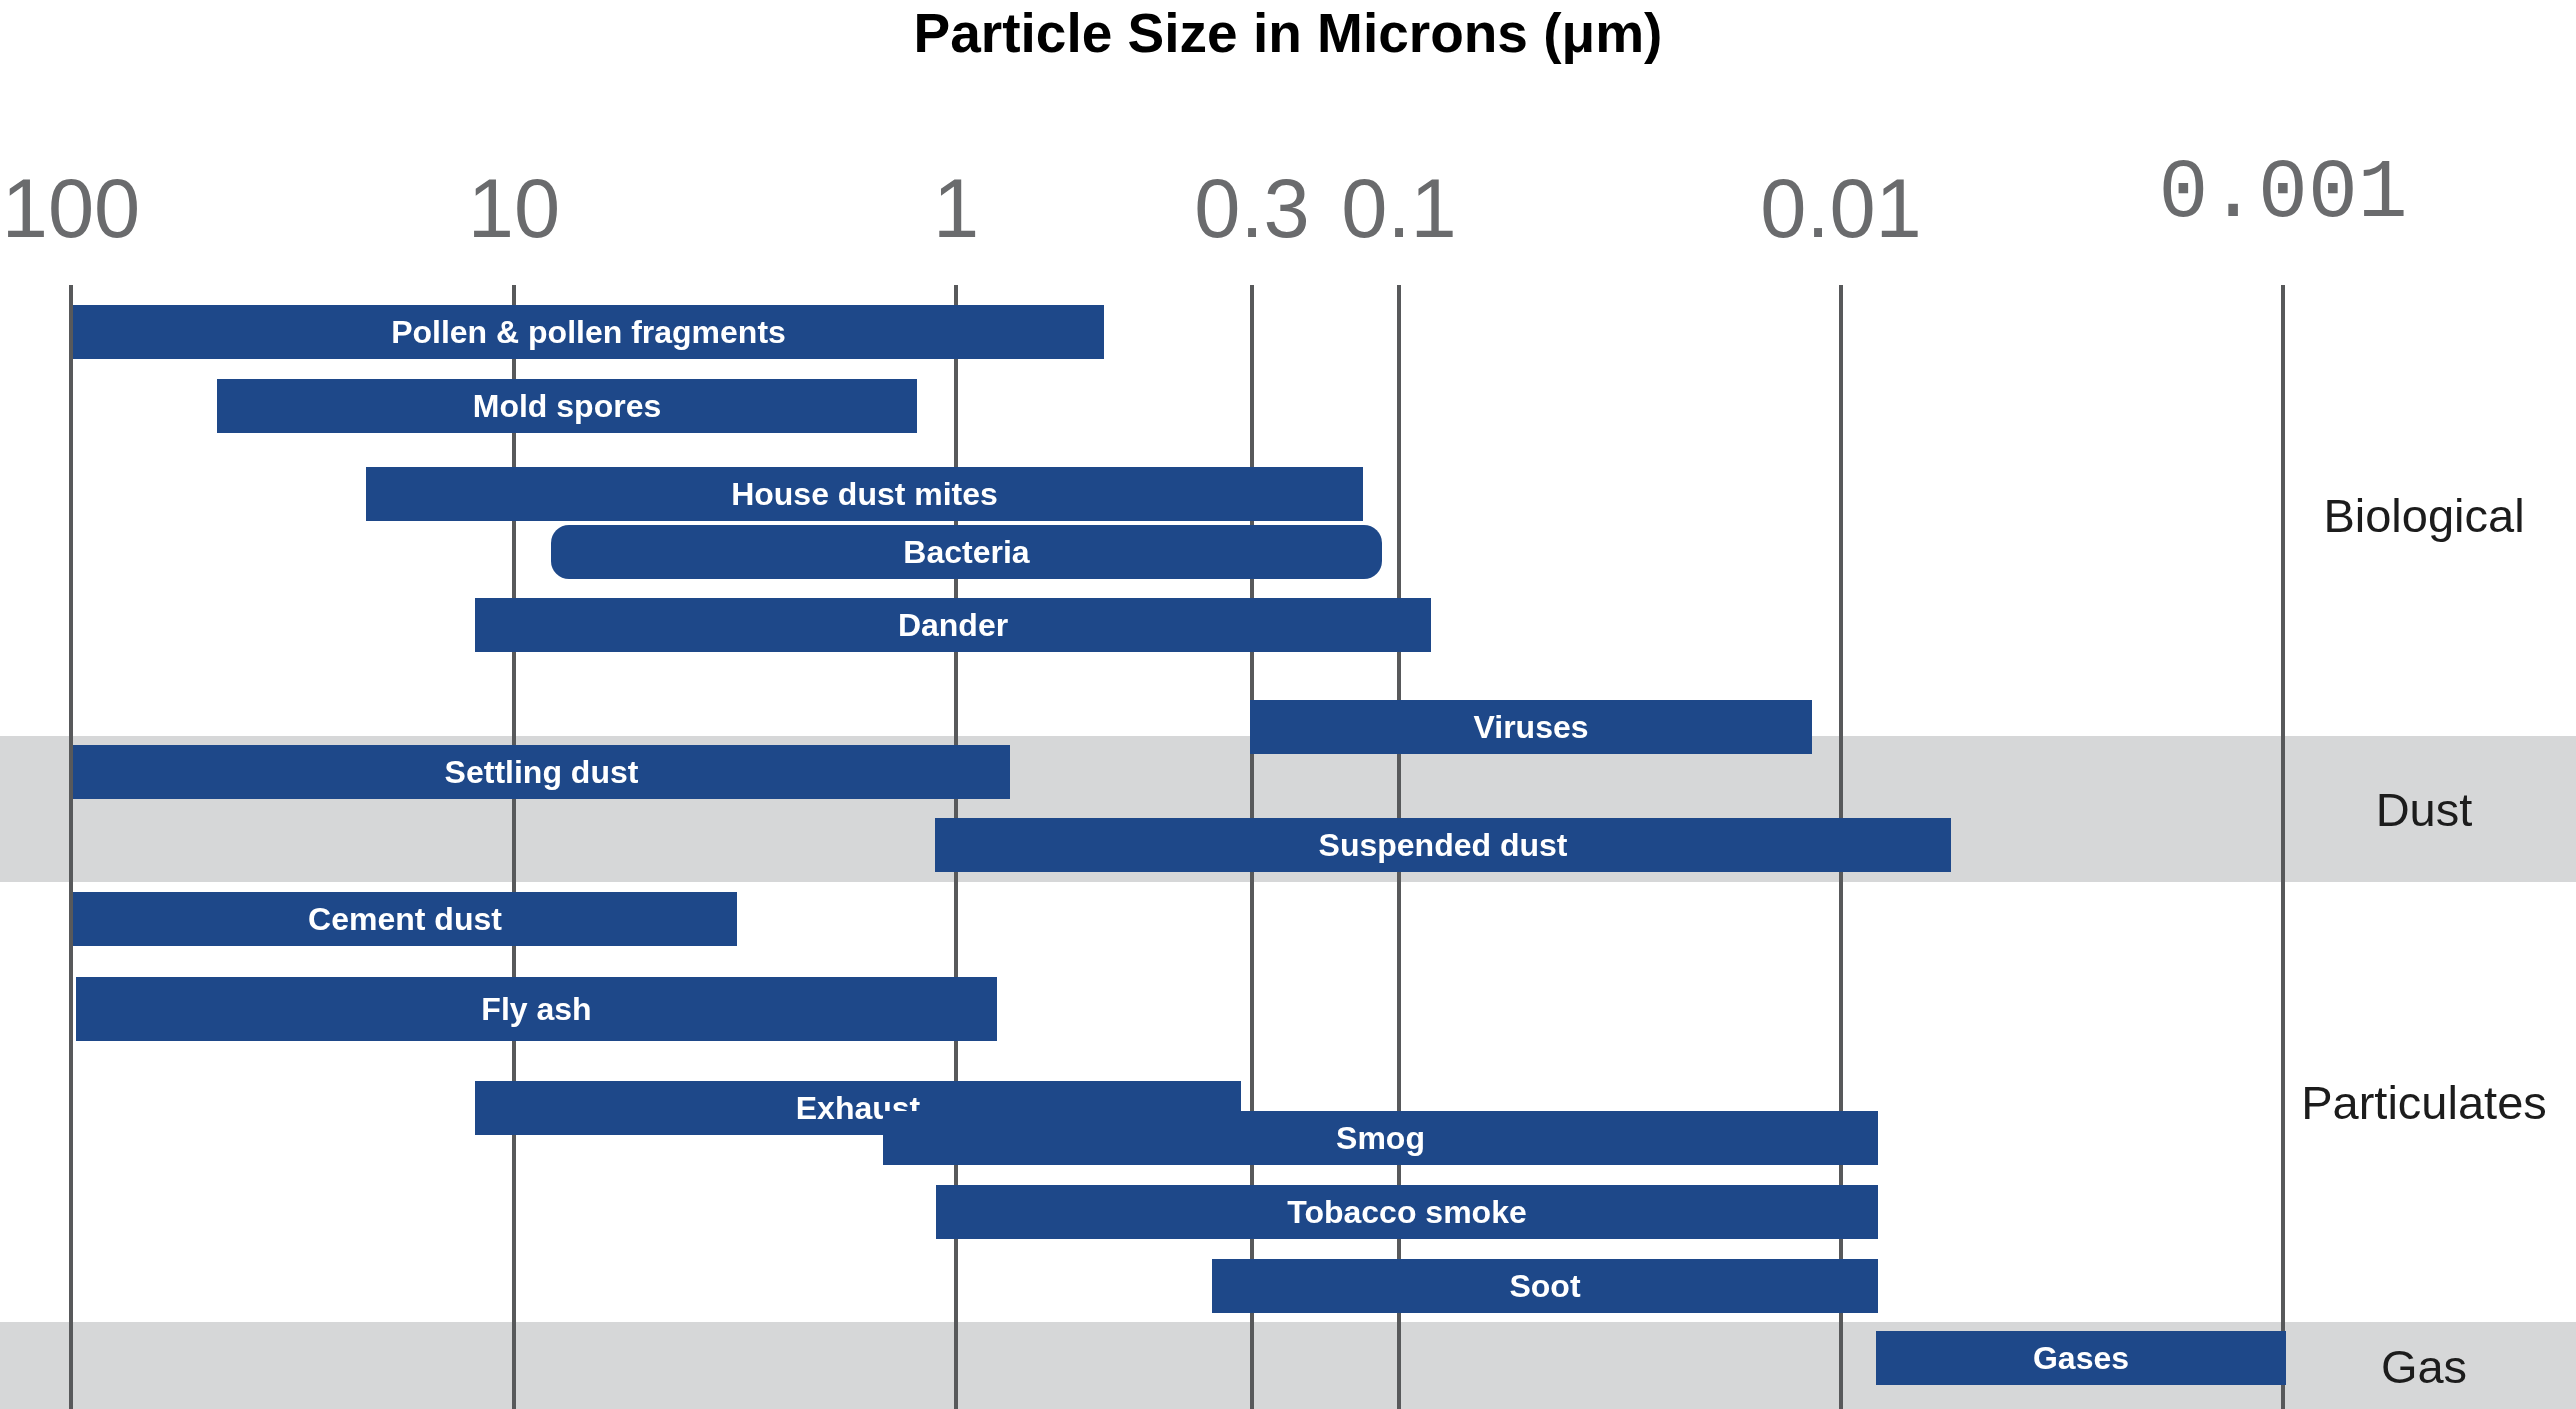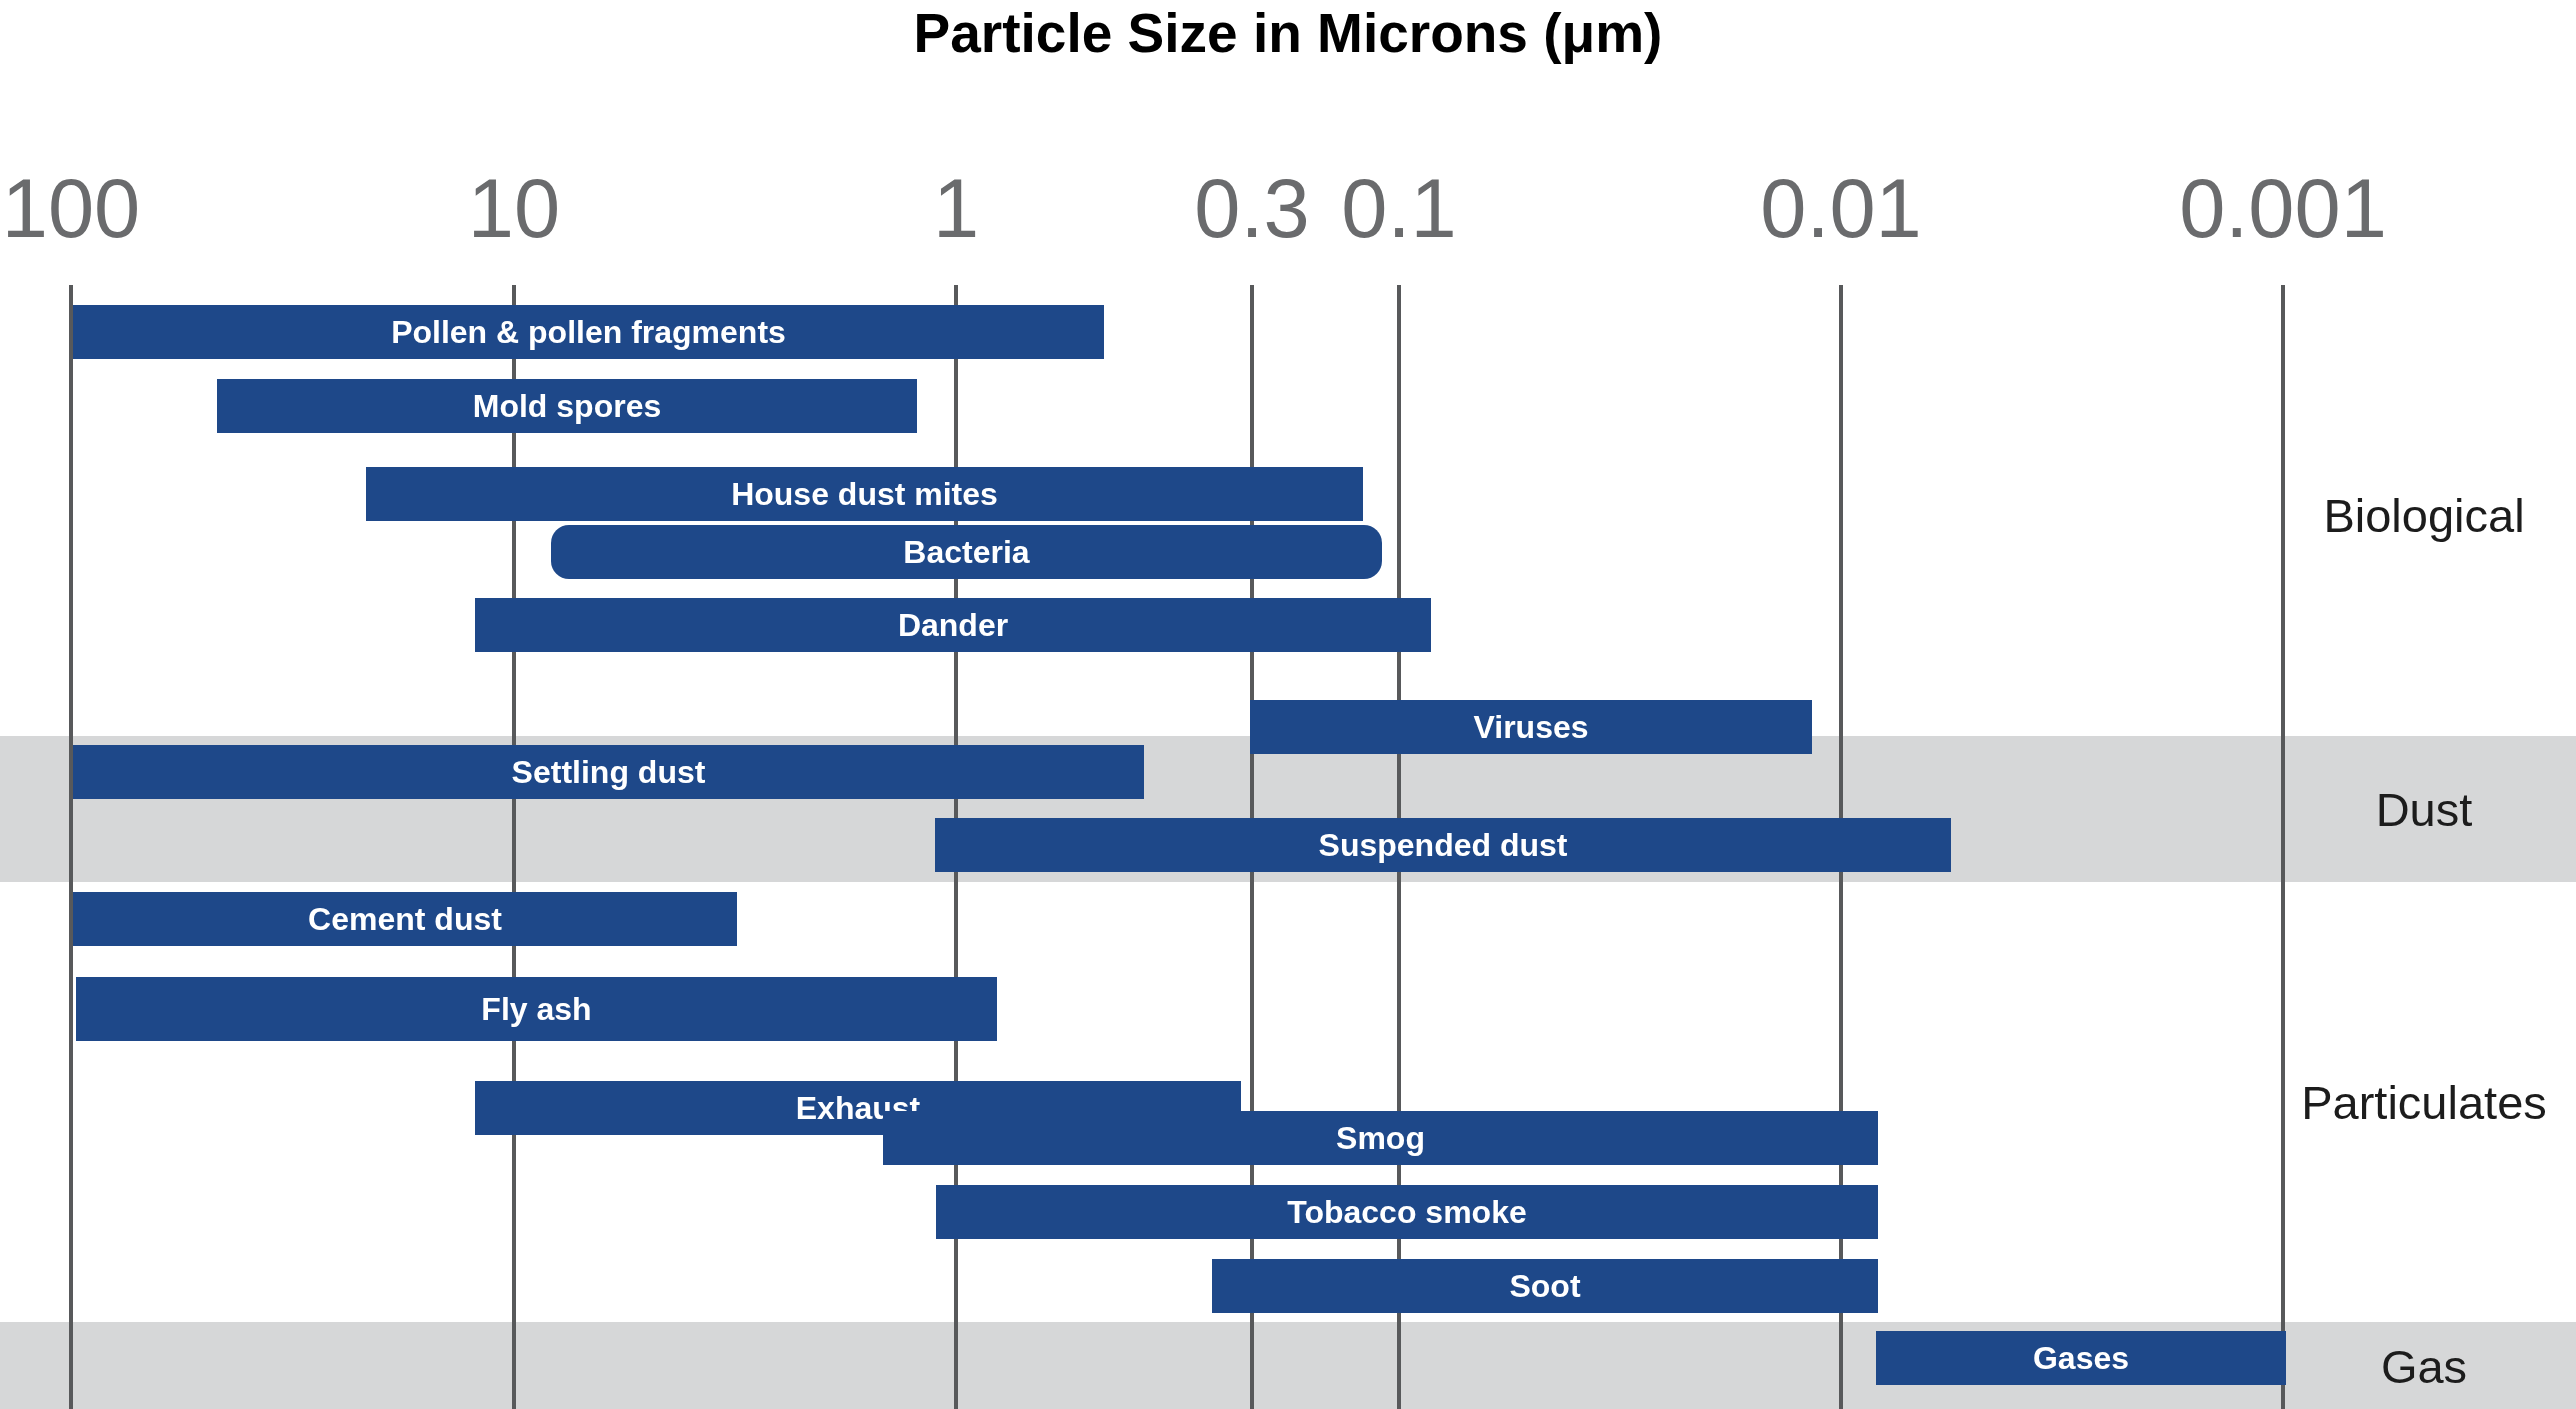--- a/index.html
+++ b/index.html
@@ -49,40 +49,40 @@
     <div class="tick-label" style="left: 514px; top: 167px;">10</div>
     <div class="gridline" style="left: 954px; top: 285px; height: 1125px;"></div>
     <div class="tick-label" style="left: 956px; top: 167px;">1</div>
     <div class="gridline" style="left: 1250px; top: 285px; height: 1125px;"></div>
     <div class="tick-label" style="left: 1252px; top: 167px;">0.3</div>
     <div class="gridline" style="left: 1397px; top: 285px; height: 1125px;"></div>
     <div class="tick-label" style="left: 1399px; top: 167px;">0.1</div>
     <div class="gridline" style="left: 1839px; top: 285px; height: 1125px;"></div>
     <div class="tick-label" style="left: 1841px; top: 167px;">0.01</div>
     <div class="gridline" style="left: 2281px; top: 285px; height: 1125px;"></div>
-    <div class="tick-label" style="left: 2283px; top: 167px;">0.001</div>
+    <div class="tick-label" style="left: 2283px; top: 153px; font-family: Liberation Mono, monospace;">0.001</div>
     <div class="bar" style="left: 73px; width: 1031px; top: 305px; height: 54px;">
       <div class="bar-label">Pollen &amp; pollen fragments</div>
     </div>
     <div class="bar" style="left: 217px; width: 700px; top: 379px; height: 54px;">
       <div class="bar-label">Mold spores</div>
     </div>
     <div class="bar" style="left: 366px; width: 997px; top: 451px; height: 54px; margin-top: 16px;">
       <div class="bar-label">House dust mites</div>
     </div>
     <div class="bar" style="left: 551px; width: 831px; top: 525px; height: 54px; border-radius: 18px;">
       <div class="bar-label">Bacteria</div>
     </div>
     <div class="bar" style="left: 475px; width: 956px; top: 598px; height: 54px;">
       <div class="bar-label">Dander</div>
     </div>
     <div class="bar" style="left: 1250px; width: 562px; top: 672px; height: 54px; margin-top: 28px;">
       <div class="bar-label">Viruses</div>
     </div>
-    <div class="bar" style="left: 73px; width: 1071px; top: 745px; height: 54px;">
+    <div class="bar" style="left: 73px; width: 937px; top: 745px; height: 54px;">
       <div class="bar-label">Settling dust</div>
     </div>
     <div class="bar" style="left: 935px; width: 1016px; top: 818px; height: 54px;">
       <div class="bar-label">Suspended dust</div>
     </div>
     <div class="bar" style="left: 73px; width: 664px; top: 892px; height: 54px;">
       <div class="bar-label">Cement dust</div>
     </div>
     <div class="bar" style="left: 76px; width: 921px; top: 965px; height: 64px; margin-top: 12px;">
       <div class="bar-label">Fly ash</div>

